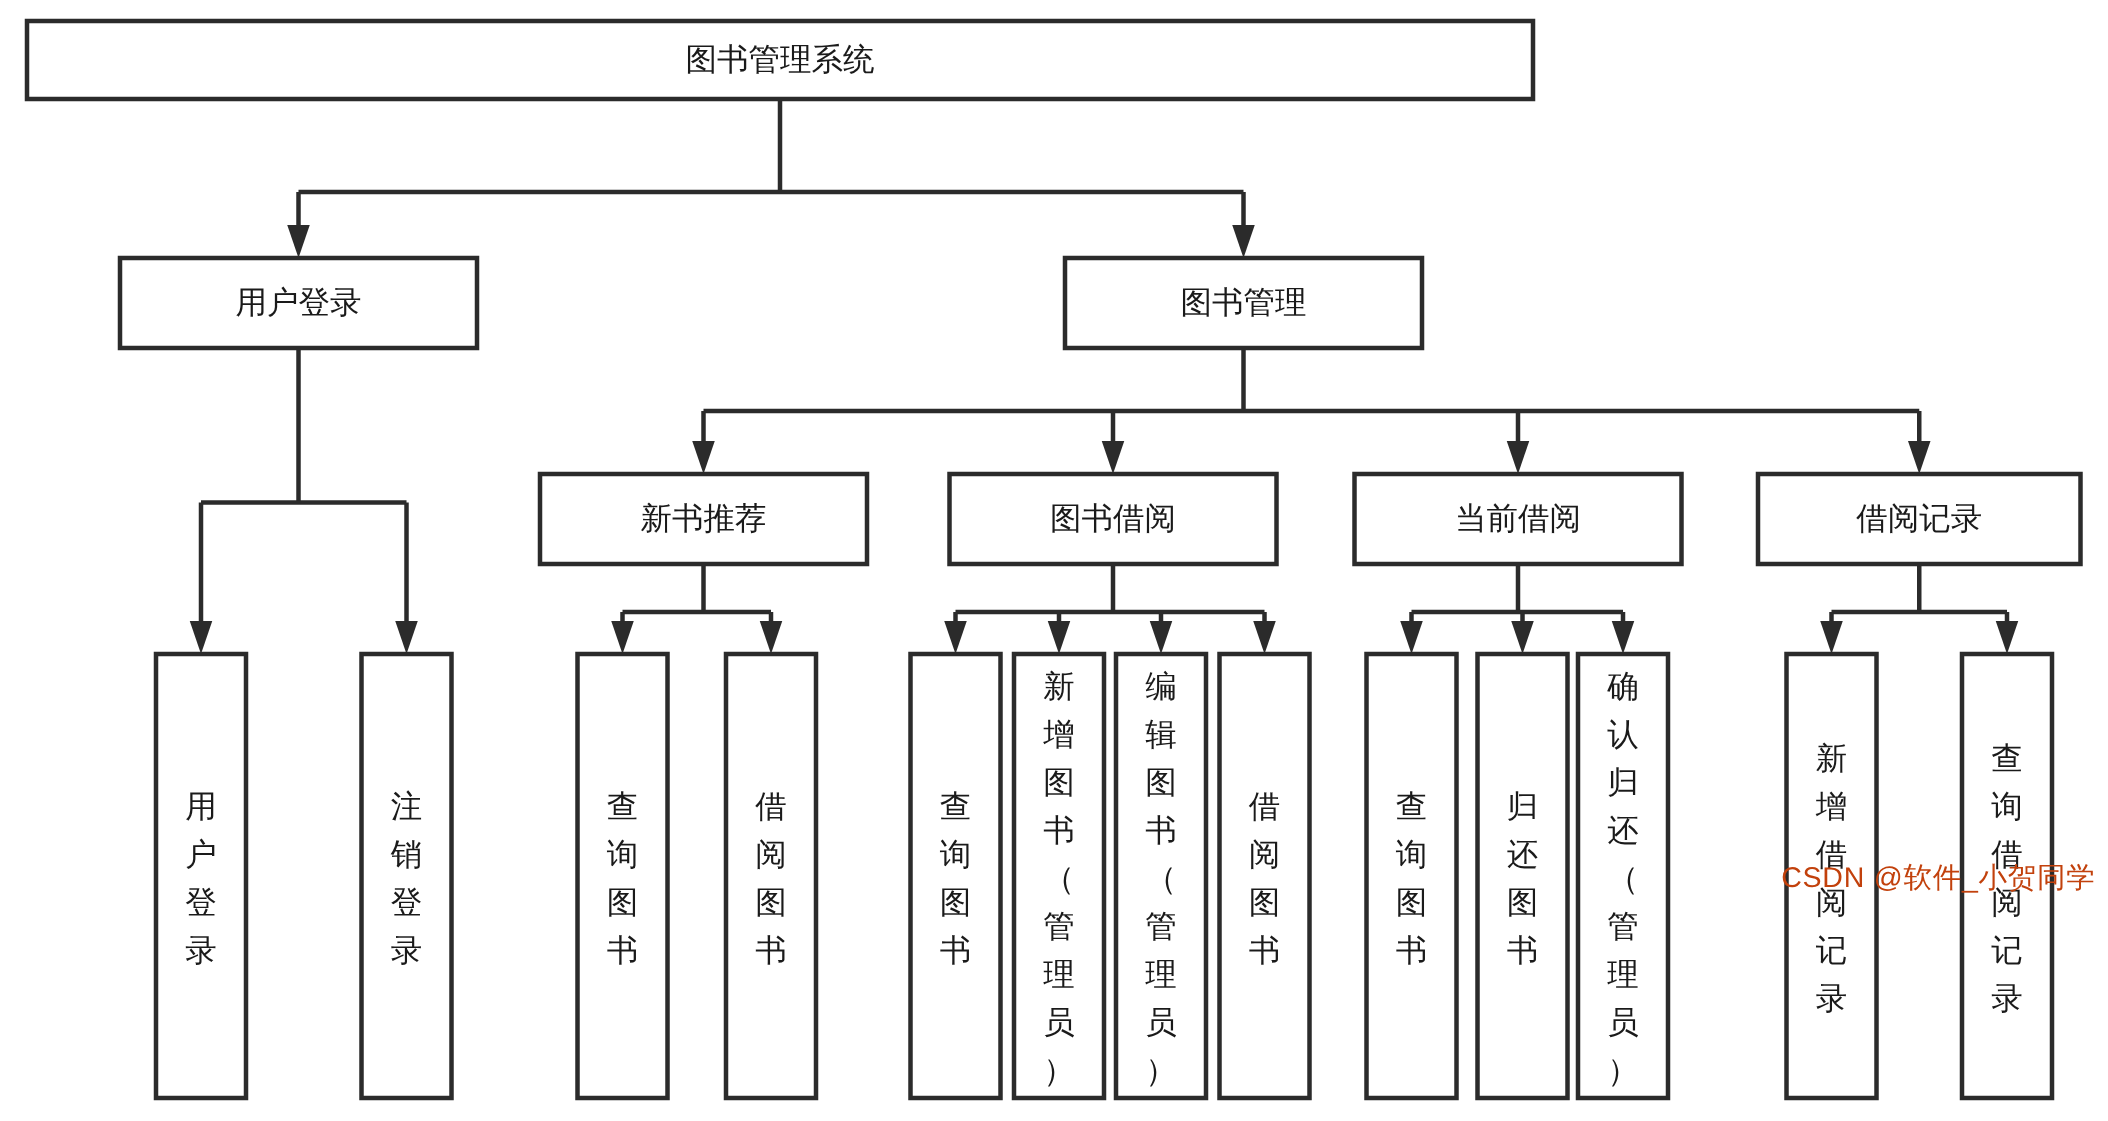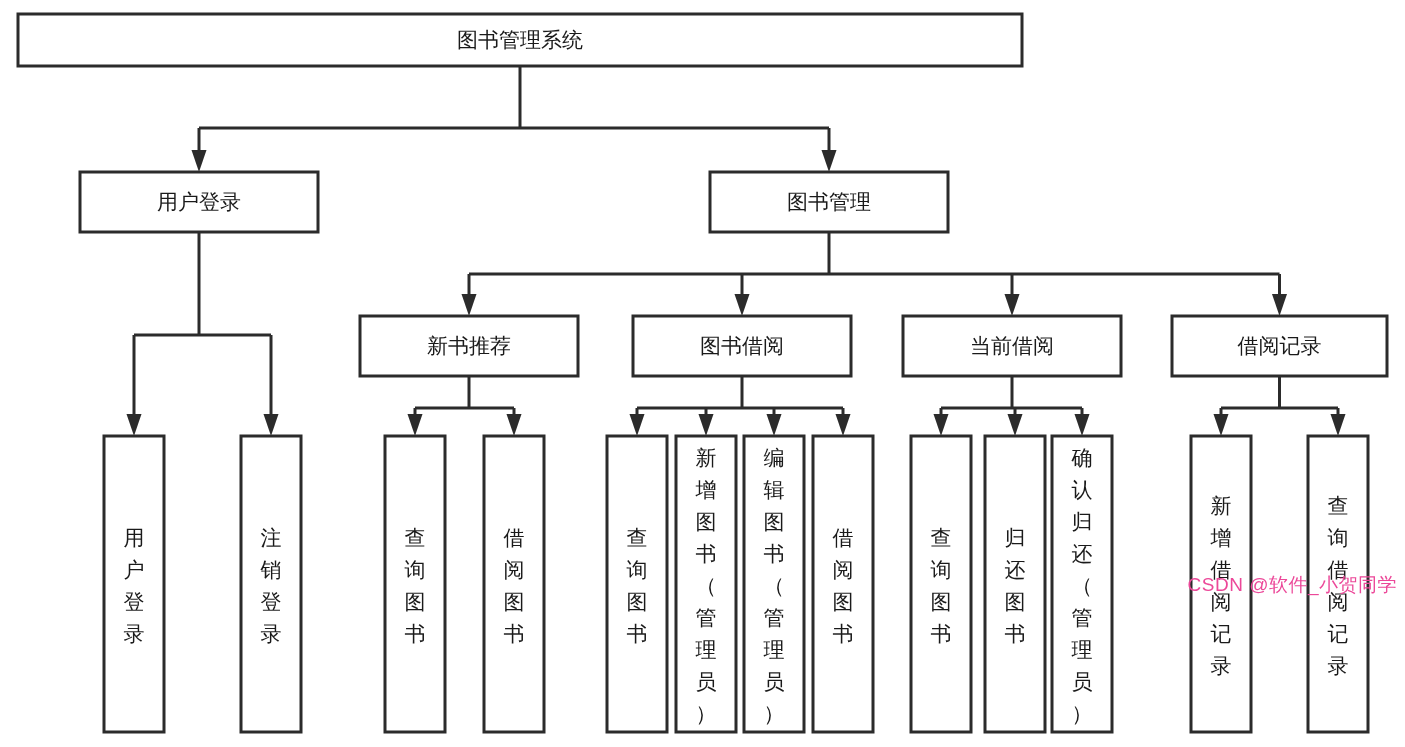--- a/index.html
+++ b/index.html
@@ -54,21 +54,21 @@
     fill: #1a1a1a;
     font-size: 21px;
     text-anchor: middle;
   }
   .watermark {
     position: absolute;
     right: 8px;
     bottom: 6px;
     font-family: "Liberation Sans", "DejaVu Sans", sans-serif;
     font-size: 19px;
-    color: #ec4899;
+    color: #c2410c;
     white-space: nowrap;
     letter-spacing: 0.5px;
     pointer-events: none;
   }
 </style>
 </head>
 <body>
 
 <div id="diagram-root">
   <svg id="tree-svg" viewBox="0 0 1405 747" xmlns="http://www.w3.org/2000/svg">

